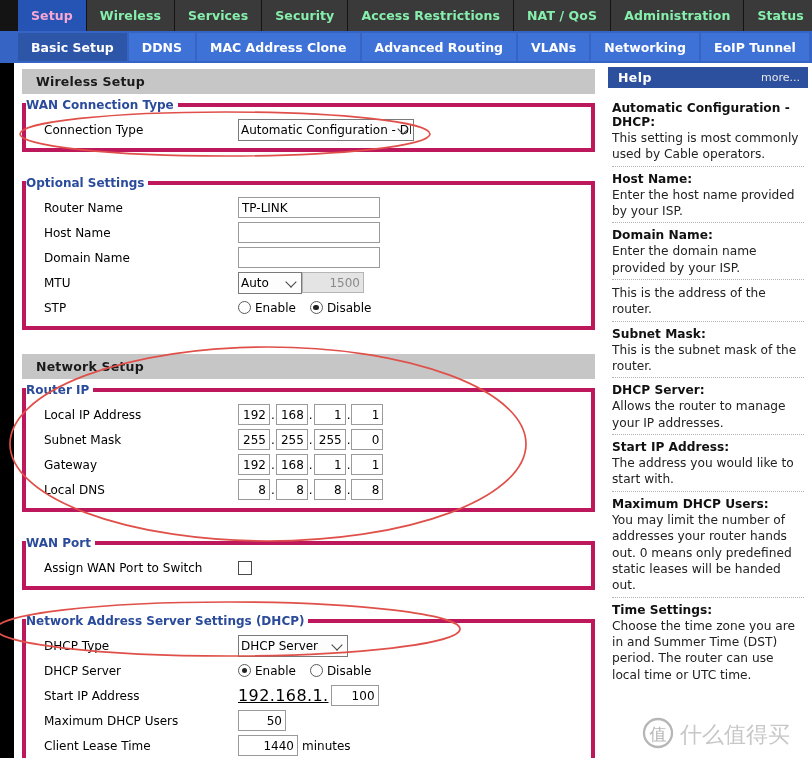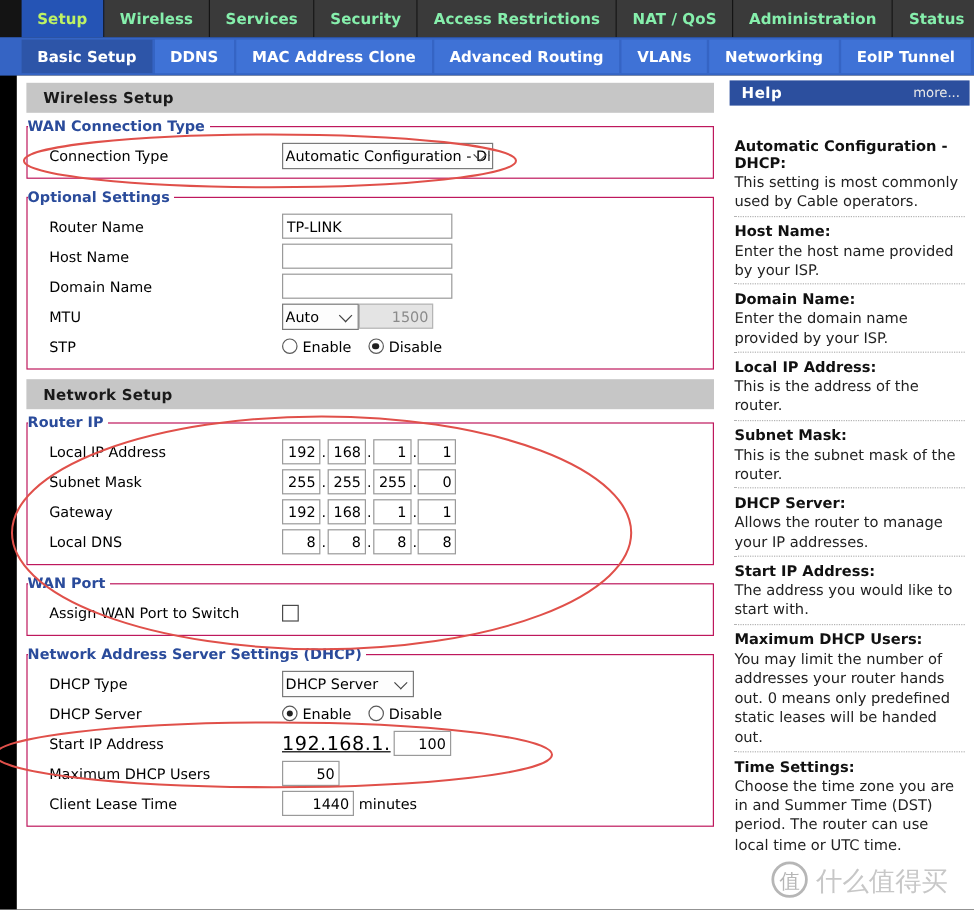--- a/index.html
+++ b/index.html
@@ -38,21 +38,21 @@
     background: #3a3a3a;
     color: #86efac;
     font-weight: bold;
     font-size: 12.5px;
     border-right: 1px solid #141414;
     letter-spacing: 0.1px;
     white-space: nowrap;
   }
   .top-tab.active {
     background: #2554b5;
-    color: #bef264;
+    color: #f9a8d4;
   }
 
   .subbar {
     position: absolute;
     left: 0; top: 31px;
     width: 812px; height: 32px;
     background: #3564c4;
   }
   .subbar-inner {
     position: absolute;
@@ -97,23 +97,23 @@
     background: #c6c6c6;
     font-weight: bold;
     font-size: 12.5px;
     color: #1a1a1a;
     padding: 5px 0 5px 14px;
     margin-bottom: 4px;
     letter-spacing: 0.2px;
   }
 
   fieldset.grp {
-    border: 1px solid #be185d;
+    border: 4px solid #be185d;
     border-radius: 0;
-    margin: 0 0 8px 0;
+    margin: 0 0 24px 0;
     padding: 5px 16px 6px 0;
   }
   fieldset.grp > legend {
     color: #2a4b9b;
     font-weight: bold;
     font-size: 12px;
     padding: 0 4px 0 0;
     margin-left: 0px;
   }
 
@@ -232,21 +232,21 @@
   .help-head .h-title {
     color: #ffffff;
     font-weight: bold;
     font-size: 12.5px;
     letter-spacing: 0.4px;
   }
   .help-head .h-more {
     color: #e8e8e8;
     font-size: 11px;
   }
-  .help-body { padding: 22px 4px 0 4px; }
+  .help-body { padding: 8px 4px 0 4px; }
   .help-item { padding: 5px 0 3px 0; }
   .help-item + .help-item { border-top: 1px dotted #b3b3b3; }
   .help-term {
     font-weight: bold;
     font-size: 12.2px;
     color: #111;
     margin-bottom: 1px;
   }
   .help-desc {
     font-size: 12.2px;
@@ -511,21 +511,20 @@
       </div>
       <div class="help-item">
         <div class="help-term">Host Name:</div>
         <div class="help-desc">Enter the host name provided by your ISP.</div>
       </div>
       <div class="help-item">
         <div class="help-term">Domain Name:</div>
         <div class="help-desc">Enter the domain name provided by your ISP.</div>
       </div>
       <div class="help-item">
-        <div class="help-term">Local IP Address:</div>
         <div class="help-desc">This is the address of the router.</div>
       </div>
       <div class="help-item">
         <div class="help-term">Subnet Mask:</div>
         <div class="help-desc">This is the subnet mask of the router.</div>
       </div>
       <div class="help-item">
         <div class="help-term">DHCP Server:</div>
         <div class="help-desc">Allows the router to manage your IP addresses.</div>
       </div>

